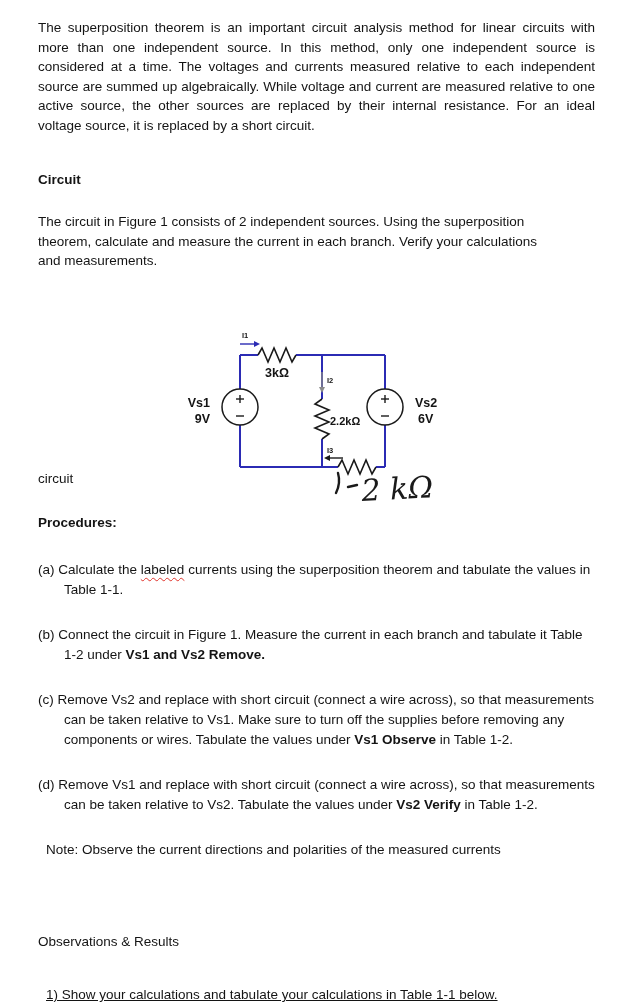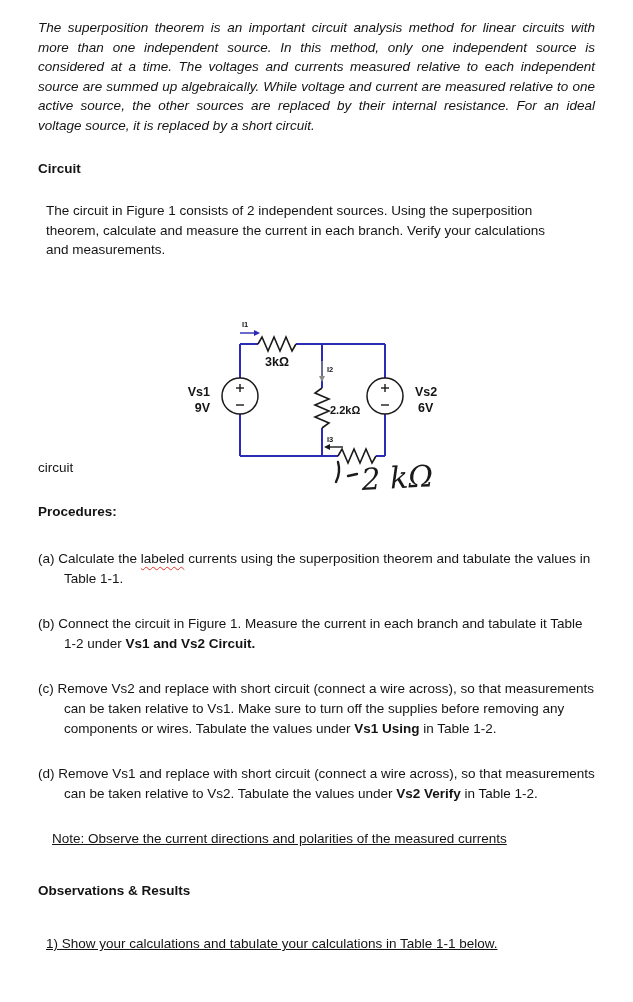--- a/index.html
+++ b/index.html
@@ -6,40 +6,40 @@
   html, body { margin: 0; padding: 0; background: #ffffff; }
   body {
     width: 633px;
     min-height: 1002px;
     padding: 18px 38px 24px 38px;
     font-family: "Liberation Sans", sans-serif;
     font-size: 13.5px;
     line-height: 1.45;
     color: #141414;
   }
-  .para { text-align: justify; margin: 0 0 24px 0; font-style: italic; }
-  .para-left { text-align: left; max-width: 525px; margin: 8px; }
+  .para { text-align: justify; margin: 0 0 35px 0; }
+  .para-left { text-align: left; max-width: 525px; margin: 0; }
   .heading { font-weight: bold; margin: 0 0 22px 0; }
   .figure-block { position: relative; margin-top: 56px; }
   .circuit-svg { display: block; }
   .side-label { position: absolute; left: 0; top: 142px; }
   .caption { text-align: center; margin: 0 0 6px 0; }
   .procedures-heading { font-weight: bold; margin: 4px 0 28px 0; }
   .proc-item { margin: 8px 0 26px 0; padding-left: 26px; text-indent: -26px; }
   .proc-label { display: inline; }
   .b { font-weight: bold; }
   .misspell {
     text-decoration-line: underline;
     text-decoration-style: wavy;
     text-decoration-color: #e0342c;
     text-decoration-thickness: 1px;
     text-underline-offset: 3px;
   }
-  .note-line { margin: 4px 0 0 14px; text-decoration: underline; }
-  .obs-heading { font-weight: bold; margin: 32px 0 0 0; }
+  .note-line { margin: 4px 0 0 8px; }
+  .obs-heading { font-weight: normal; margin: 72px 0 0 0; }
   .final-line { margin: 34px 0 0 8px; text-decoration: underline; }
   .hand {
     font-family: "DejaVu Serif", serif;
     font-style: italic;
   }
 </style>
 </head>
 <body>
 
 <p class="para">The superposition theorem is an important circuit analysis method for linear circuits with more than one independent source. In this method, only one independent source is considered at a time. The voltages and currents measured relative to each independent source are summed up algebraically. While voltage and current are measured relative to one active source, the other sources are replaced by their internal resistance. For an ideal voltage source, it is replaced by a short circuit.</p>
@@ -128,26 +128,26 @@
 
 <p class="procedures-heading">Procedures:</p>
 
 <div class="proc-item">
   <span class="proc-label">(a)</span>
   <span><span>Calculate the </span><span class="misspell">labeled</span><span> currents using the superposition theorem and tabulate the values in Table 1-1.</span></span>
 </div>
 
 <div class="proc-item">
   <span class="proc-label">(b)</span>
-  <span><span>Connect the circuit in Figure 1. Measure the current in each branch and tabulate it Table 1-2 under </span><span class="b">Vs1 and Vs2 Circuit.</span></span>
+  <span><span>Connect the circuit in Figure 1. Measure the current in each branch and tabulate it Table 1-2 under </span><span class="b">Vs1 and Vs2 Remove.</span></span>
 </div>
 
 <div class="proc-item">
   <span class="proc-label">(c)</span>
-  <span><span>Remove Vs2 and replace with short circuit (connect a wire across), so that measurements can be taken relative to Vs1. Make sure to turn off the supplies before removing any components or wires. Tabulate the values under </span><span class="b">Vs1 Using</span><span> in Table 1-2.</span></span>
+  <span><span>Remove Vs2 and replace with short circuit (connect a wire across), so that measurements can be taken relative to Vs1. Make sure to turn off the supplies before removing any components or wires. Tabulate the values under </span><span class="b">Vs1 Observe</span><span> in Table 1-2.</span></span>
 </div>
 
 <div class="proc-item">
   <span class="proc-label">(d)</span>
   <span><span>Remove Vs1 and replace with short circuit (connect a wire across), so that measurements can be taken relative to Vs2. Tabulate the values under </span><span class="b">Vs2 Verify</span><span> in Table 1-2.</span></span>
 </div>
 
 <p class="note-line">Note: Observe the current directions and polarities of the measured currents</p>
 
 <p class="obs-heading">Observations &amp; Results</p>

